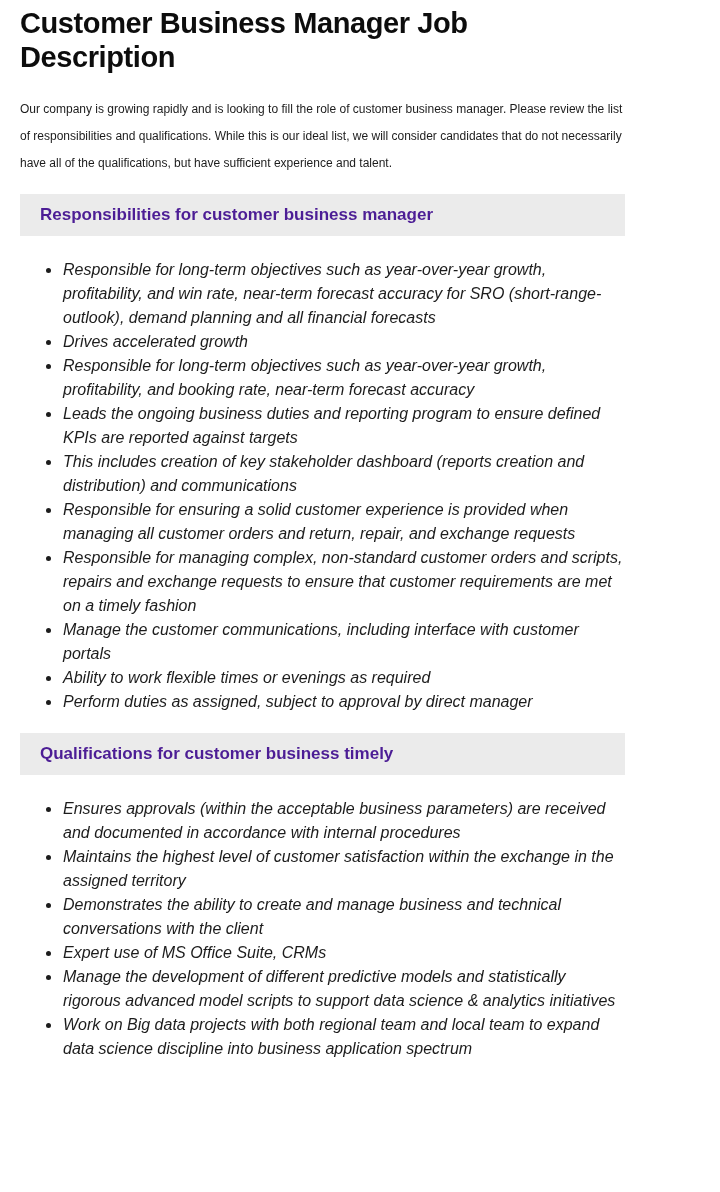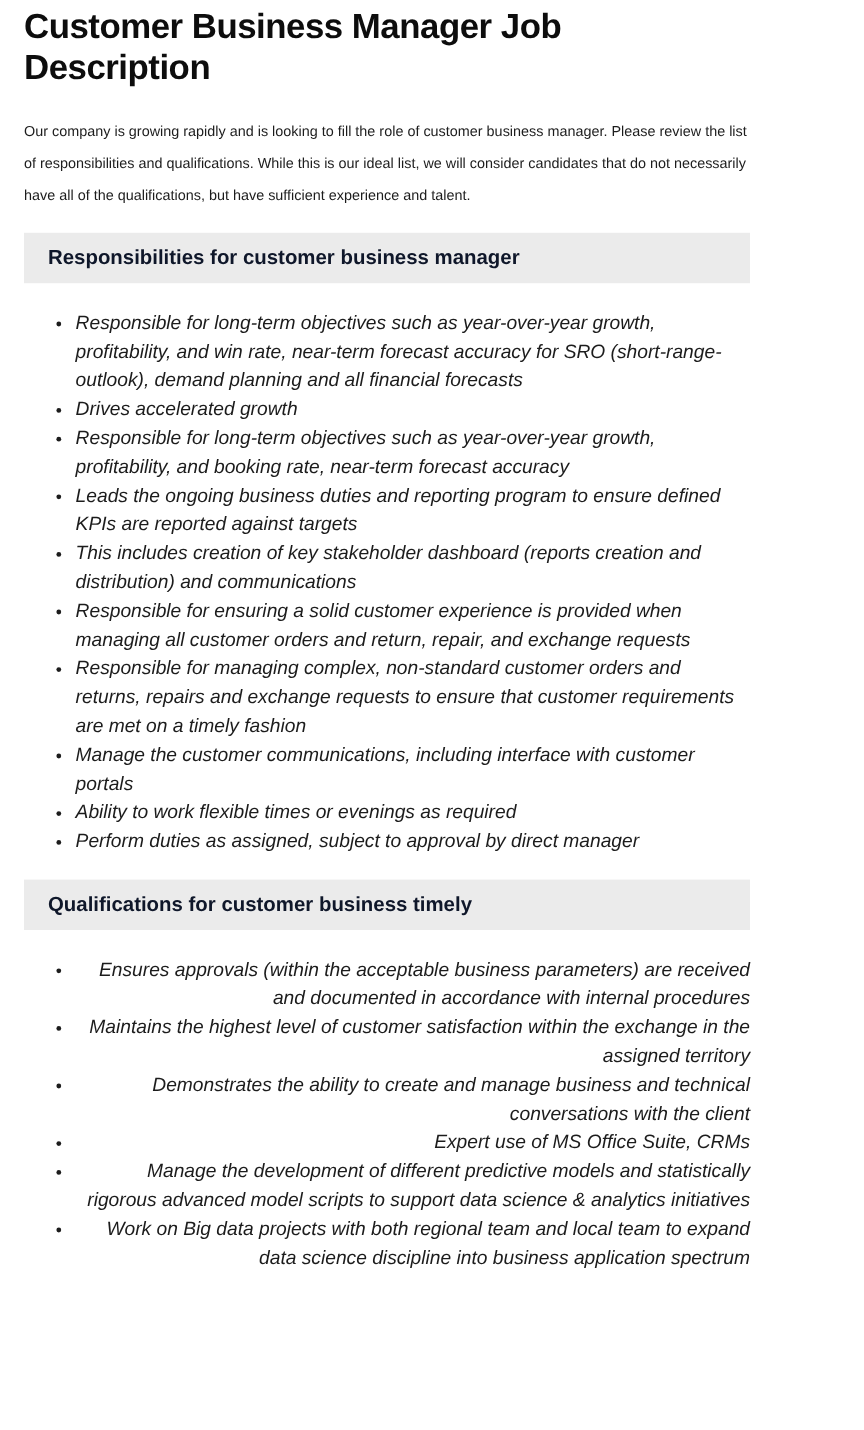--- a/index.html
+++ b/index.html
@@ -32,56 +32,55 @@
     margin: 0 0 17px 0;
   }
   .section-header {
     background: var(--heading-bg, #ebebeb);
     height: 42px;
     display: flex;
     align-items: center;
     padding: 0 20px;
     font-size: 17px;
     font-weight: 700;
-    color: #0f172a;
+    color: #4c1d95;
   }
   .section ul {
     margin: 22px 0 19px 0;
     padding-left: 42px;
     font-size: 16px;
     line-height: 24px;
     font-style: italic;
   }
   .section li {
     padding-left: 1px;
   }
   .section:last-child ul {
     margin-bottom: 12px;
-    text-align: right;
   }
 </style>
 </head>
 <body>
 
 <div class="page">
 
   <h1 class="page-title">Customer Business Manager Job Description</h1>
 
   <p class="intro">Our company is growing rapidly and is looking to fill the role of customer business manager. Please review the list of responsibilities and qualifications. While this is our ideal list, we will consider candidates that do not necessarily have all of the qualifications, but have sufficient experience and talent.</p>
 
   <div class="section">
     <div class="section-header">Responsibilities for customer business manager</div>
     <ul>
         <li>Responsible for long-term objectives such as year-over-year growth, profitability, and win rate, near-term forecast accuracy for SRO (short-range-outlook), demand planning and all financial forecasts</li>
         <li>Drives accelerated growth</li>
         <li>Responsible for long-term objectives such as year-over-year growth, profitability, and booking rate, near-term forecast accuracy</li>
         <li>Leads the ongoing business duties and reporting program to ensure defined KPIs are reported against targets</li>
         <li>This includes creation of key stakeholder dashboard (reports creation and distribution) and communications</li>
         <li>Responsible for ensuring a solid customer experience is provided when managing all customer orders and return, repair, and exchange requests</li>
-        <li>Responsible for managing complex, non-standard customer orders and returns, repairs and exchange requests to ensure that customer requirements are met on a timely fashion</li>
+        <li>Responsible for managing complex, non-standard customer orders and scripts, repairs and exchange requests to ensure that customer requirements are met on a timely fashion</li>
         <li>Manage the customer communications, including interface with customer portals</li>
         <li>Ability to work flexible times or evenings as required</li>
         <li>Perform duties as assigned, subject to approval by direct manager</li>
       </ul>
   </div>
 
   <div class="section">
     <div class="section-header">Qualifications for customer business timely</div>
     <ul>
         <li>Ensures approvals (within the acceptable business parameters) are received and documented in accordance with internal procedures</li>

